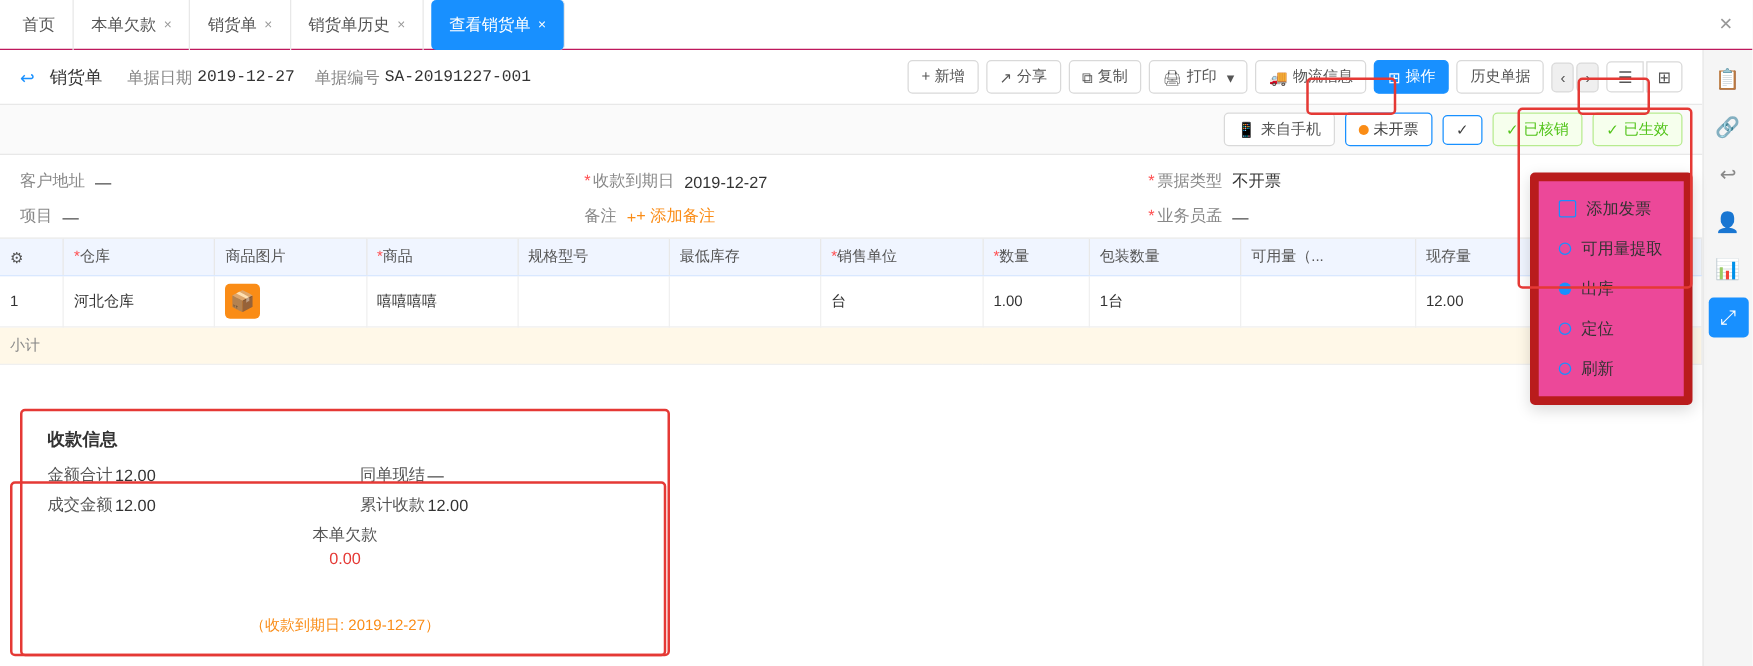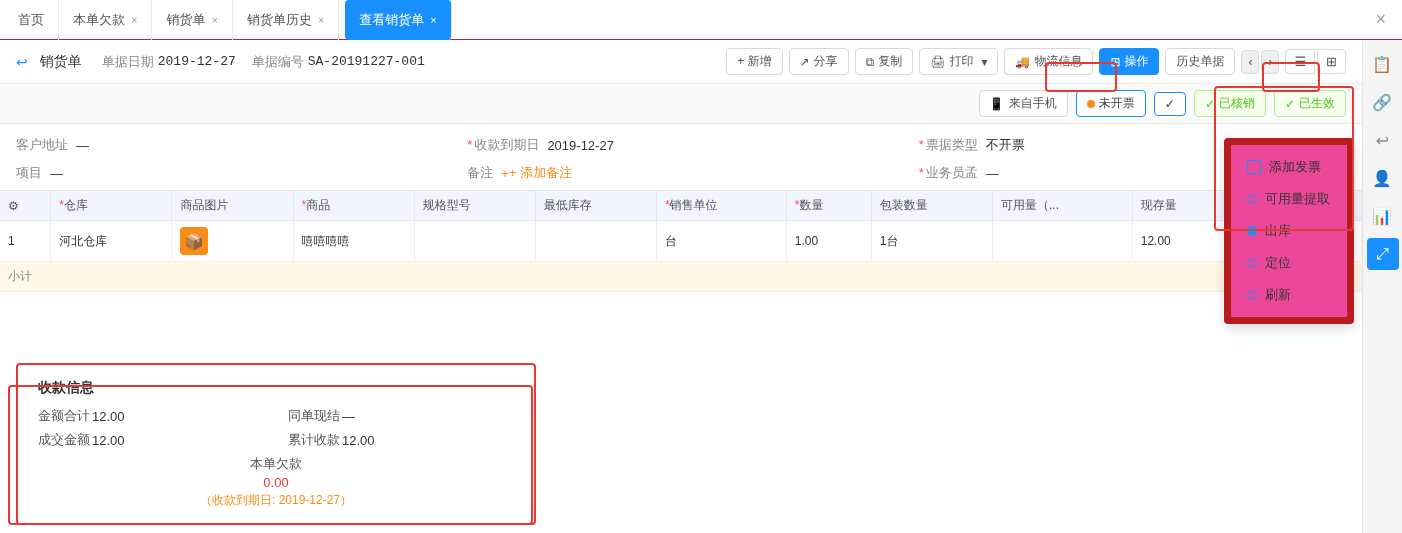--- a/index.html
+++ b/index.html
@@ -330,21 +330,21 @@
           <span class="summary-label">成交金额</span>
           <span class="summary-value">12.00</span>
         </div>
         <div class="summary-item">
           <span class="summary-label">累计收款</span>
           <span class="summary-value">12.00</span>
         </div>
         <div class="summary-item" style="grid-column: 1 / -1; flex-direction: column;">
           <span class="summary-label">本单欠款</span>
           <span class="summary-value red">0.00</span>
-          <span class="summary-value orange" style="font-size:12px;">（收款到期日: 2019-12-27）</span>
+          <span class="summary-value orange" style="font-size:12px;margin-top:36px;">（收款到期日: 2019-12-27）</span>
         </div>
       </div>
     </div>
 
   </div>
 
   <div class="right-sidebar">
     <div class="sidebar-icon">📋</div>
     <div class="sidebar-icon">🔗</div>
     <div class="sidebar-icon">↩</div>

